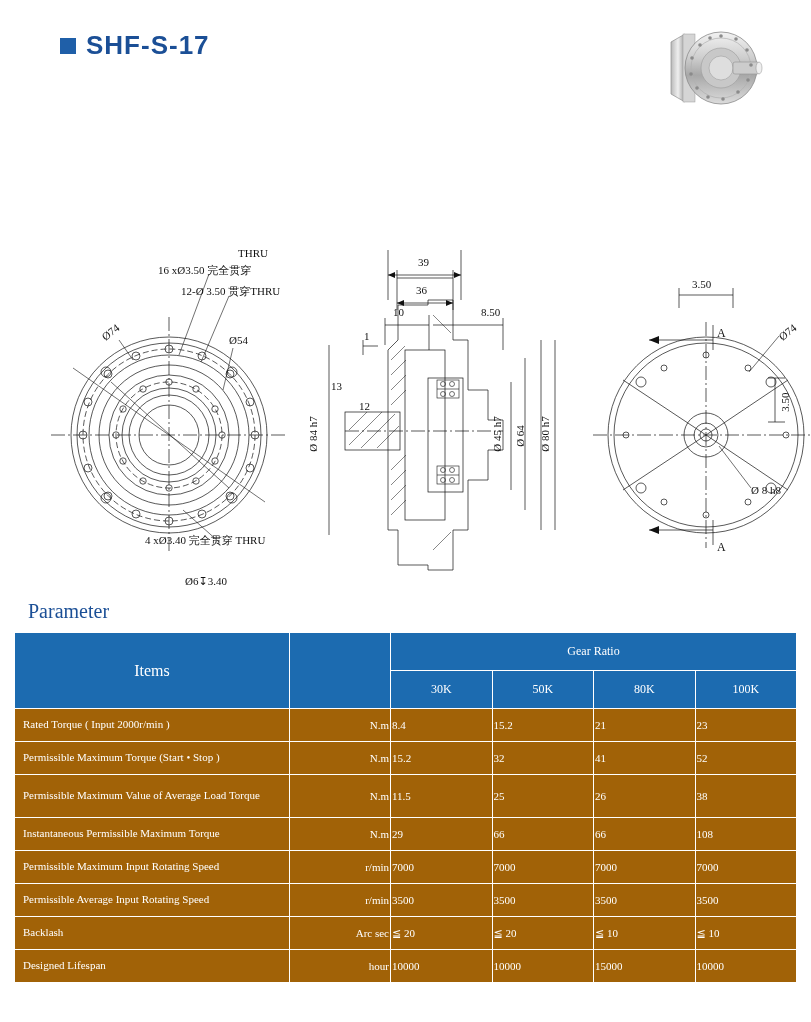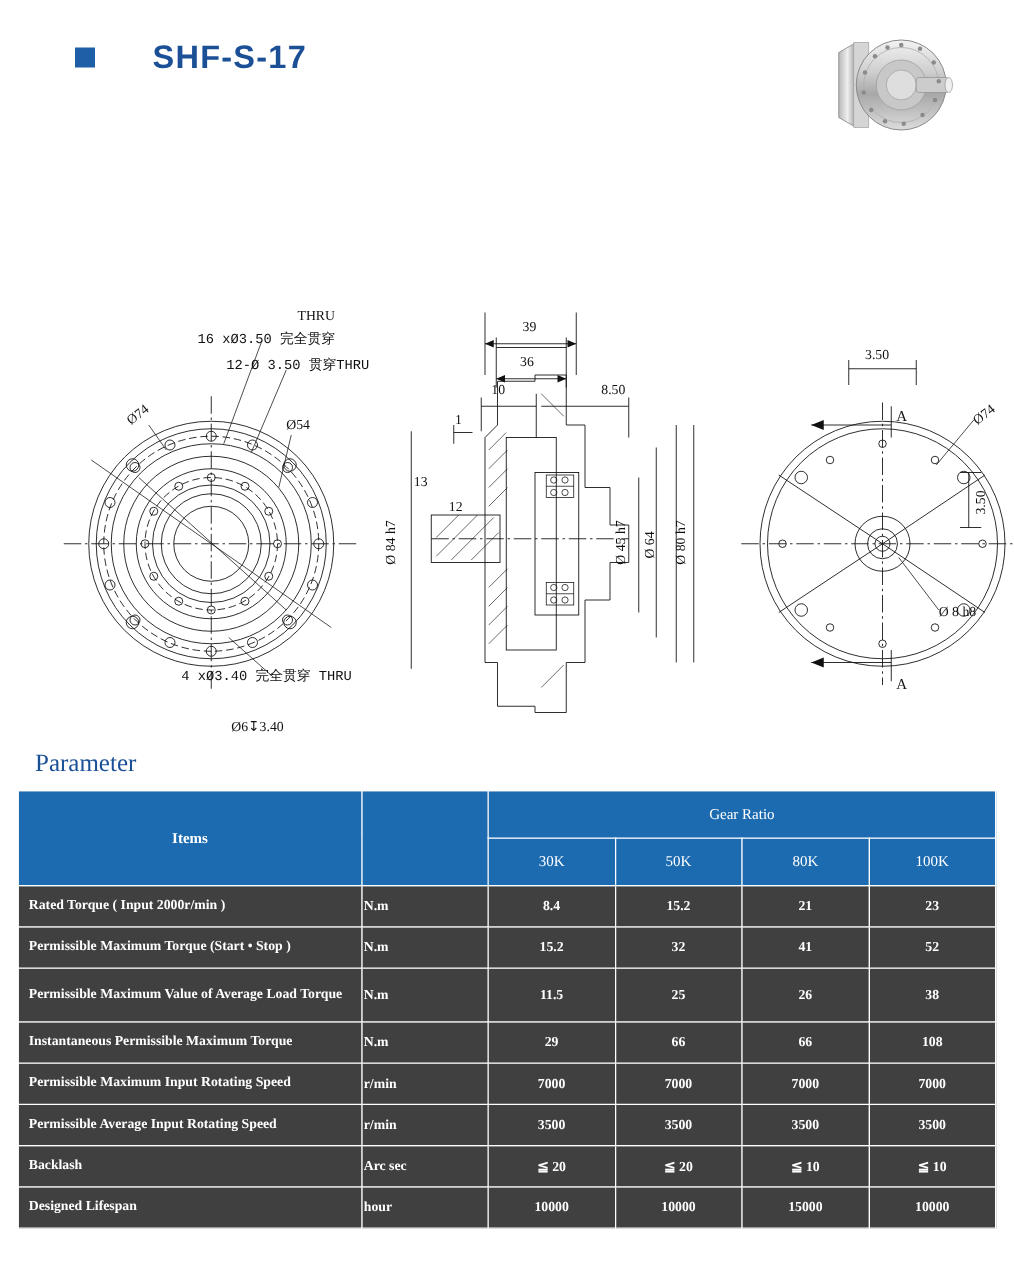--- a/index.html
+++ b/index.html
@@ -3,47 +3,47 @@
 <meta charset="utf-8">
 <style>
   html,body{margin:0;padding:0;}
   body{
     width:811px;height:1022px;background:#ffffff;
     font-family:"Liberation Serif", serif;
     position:relative;overflow:hidden;
   }
   
   .header{position:absolute;left:0;top:0;width:811px;height:140px;}
-  .title-row{position:absolute;left:60px;top:30px;display:flex;align-items:center;gap:36px;}
+  .title-row{position:absolute;left:60px;top:30px;display:flex;align-items:center;}
   .title-square{width:16px;height:16px;background:#1f5fa8;margin-right:10px;}
   .title-text{font-family:"Liberation Sans",sans-serif;font-weight:bold;font-size:26px;color:#1b4f96;letter-spacing:1px;}
   .product-photo{position:absolute;left:655px;top:8px;width:120px;height:120px;}
 
   
   .drawing{position:absolute;left:0;top:150px;width:811px;height:440px;margin-left:33px;}
   .lbl{position:absolute;font-family:"Liberation Serif",serif;font-size:11px;color:#111;white-space:nowrap;}
-  .lbl-cn{font-family:Liberation Mono, monospace;font-size:11px;}
+  .lbl-cn{font-family:Liberation Serif, serif;font-size:11px;}
 
   
   .param-heading{position:absolute;left:28px;top:600px;font-size:20px;color:#1b4f96;font-family:"Liberation Serif",serif;}
 
   
   .tbl-wrap{position:absolute;left:14px;top:632px;width:783px;}
   table{border-collapse:collapse;width:783px;table-layout:fixed;
         font-family:"Liberation Serif",serif;font-size:11px;}
   th,td{border:1px solid #ffffff;}
   thead th{background:#1c6bb0;color:#ffffff;font-weight:normal;text-align:center;}
-  .th-items{width:272px;height:70px;font-size:12px;font-weight:bold;}
+  .th-items{width:272px;height:70px;font-size:16px;}
   .th-unit{width:98px;}
   .th-gear{height:35px;font-size:12px;}
   .th-ratio{height:35px;font-size:12px;margin-top:24px;}
-  tbody td{background:#404040;color:#ffffff;height:30px;font-weight:bold;}
+  tbody td{background:#a16207;color:#ffffff;height:30px;}
   td.name{text-align:left;padding-left:8px;line-height:1.25;}
-  td.unit{text-align:left;}
-  td.val{text-align:center;}
+  td.unit{text-align:right;}
+  td.val{}
   tbody tr.tall td{height:40px;}
 </style>
 </head>
 <body>
 
 <div class="header">
   <div class="title-row">
     <div class="title-square"></div>
     <div class="title-text">SHF-S-17</div>
   </div>

